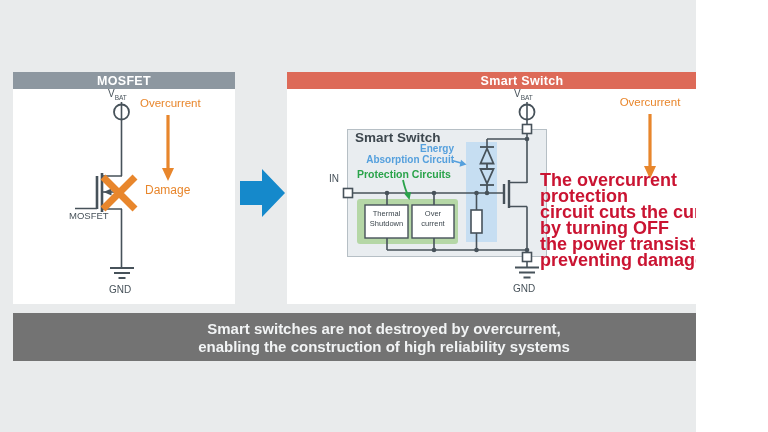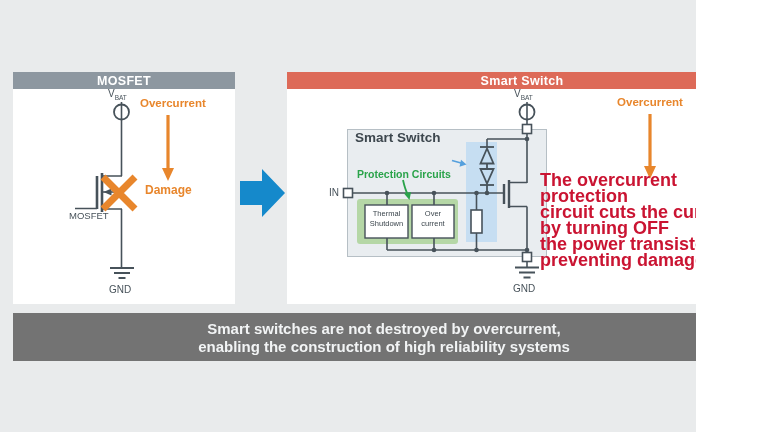--- a/index.html
+++ b/index.html
@@ -24,34 +24,34 @@
   .blue-strip { position:absolute; left:466px; top:142px; width:31px; height:100px;
                 background:#c6def2; }
   .green-box  { position:absolute; left:357px; top:199px; width:101px; height:45px;
                 background:#b5d7a6; border-radius:3px; }
 
   svg.overlay { position:absolute; left:0; top:0; pointer-events:none; }
 
   .lbl { position:absolute; white-space:nowrap; }
   .vbat { font-size:10px; color:#47525a; }
   .vbat sub { font-size:6.5px; }
-  .orange-lbl { color:#e8862c; font-weight:bold; }
+  .orange-lbl { color:#e8862c; font-weight:normal; }
   .lbl-overcurrent-l { left:140px; top:97px;  font-size:11.5px; }
   .lbl-damage        { left:145px; top:183px; font-size:12px; }
   .lbl-mosfet        { left:69px;  top:210px; font-size:9.5px; }
   .lbl-gnd-l         { left:109px; top:284px; font-size:10px; }
   .lbl-vbat-l        { left:108px; top:88px; }
   .lbl-vbat-r        { left:514px; top:88px; }
   .lbl-gnd-r         { left:513px; top:283px; font-size:10px; }
   .lbl-smart-title   { left:355px; top:130px; font-size:13.5px; font-weight:bold; color:#3d474e; }
   .lbl-energy        { left:355px; top:144px; width:99px; text-align:right;
                        font-size:10px; font-weight:bold; color:#55a0dd;
                        line-height:10.5px; white-space:pre-line; }
   .lbl-protection    { left:357px; top:168px; font-size:10.5px; font-weight:bold; color:#2aa34a; }
-  .lbl-in            { left:329px; top:187px; font-size:10px; }
+  .lbl-in            { left:329px; top:173px; font-size:10px; }
   .box-lbl           { position:absolute; text-align:center; font-size:7.5px; line-height:10px;
                        white-space:pre-line; color:#3d474e; }
   .lbl-thermal       { left:365px; top:209px; width:43px; }
   .lbl-overc-box     { left:412px; top:209px; width:42px; }
   .lbl-overcurrent-r { left:611px; top:96px; width:78px; text-align:center;
                        font-size:11.5px; white-space:nowrap; }
   .lbl-desc          { left:540px; top:172px; width:224px; text-align:left;
                        font-size:18px; font-weight:bold; color:#ca1432;
                        line-height:16px; white-space:pre-line; }
   .footer {
@@ -168,20 +168,22 @@
     </g>
   </svg>
 
   <span class="lbl lbl-vbat-l vbat"><span>V</span><sub>BAT</sub></span>
   <span class="lbl orange-lbl lbl-overcurrent-l">Overcurrent</span>
   <span class="lbl orange-lbl lbl-damage">Damage</span>
   <span class="lbl lbl-mosfet">MOSFET</span>
   <span class="lbl lbl-gnd-l">GND</span>
 
   <span class="lbl lbl-smart-title">Smart Switch</span>
+  <div class="lbl lbl-energy">Energy
+Absorption Circuit</div>
   <span class="lbl lbl-protection">Protection Circuits</span>
   <span class="lbl lbl-in">IN</span>
   <div class="box-lbl lbl-thermal">Thermal
 Shutdown</div>
   <div class="box-lbl lbl-overc-box">Over
 current</div>
   <span class="lbl lbl-vbat-r vbat"><span>V</span><sub>BAT</sub></span>
   <span class="lbl lbl-gnd-r">GND</span>
 
   <span class="lbl orange-lbl lbl-overcurrent-r">Overcurrent</span>

